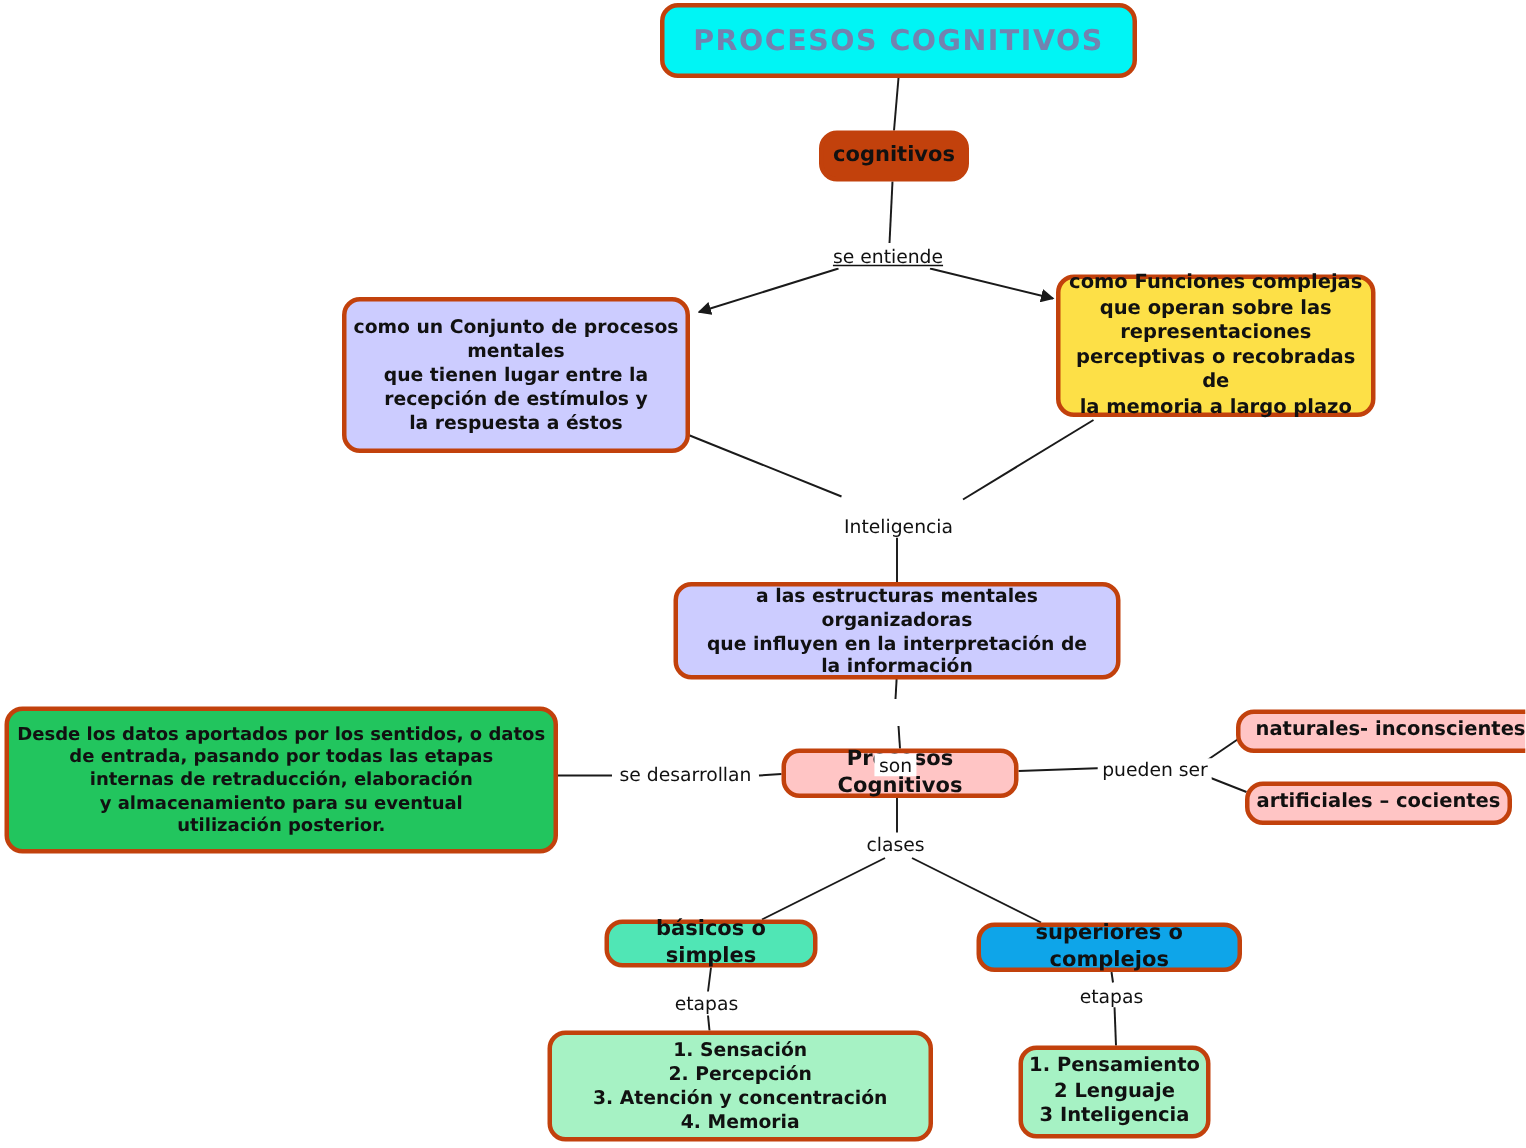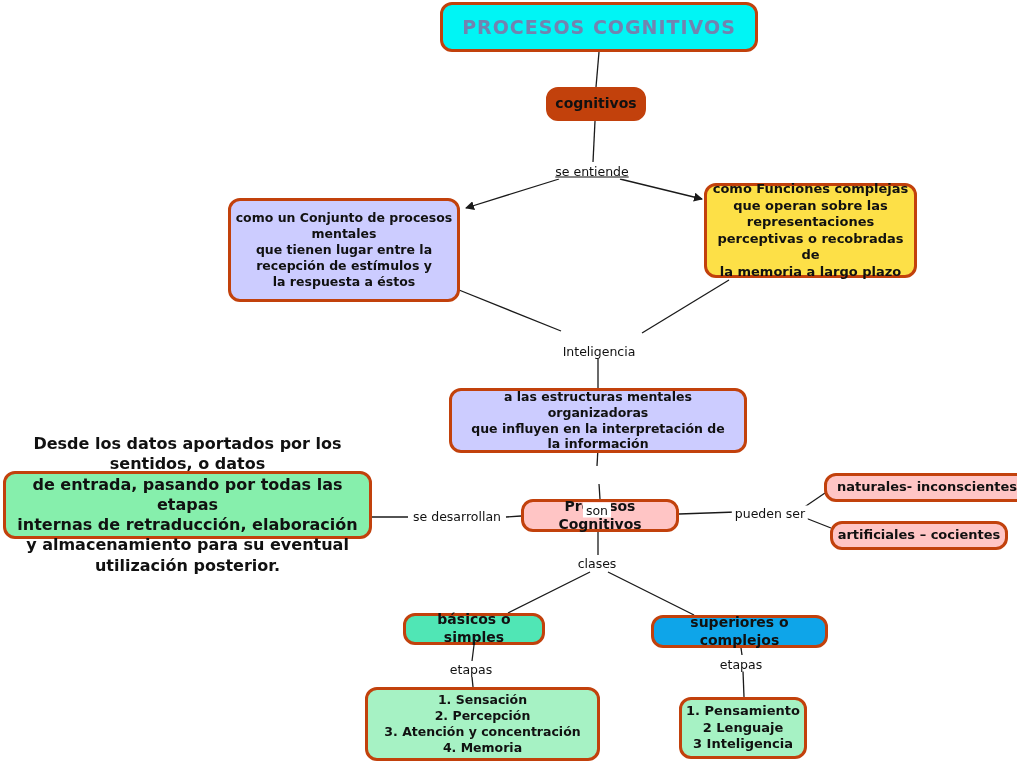--- a/index.html
+++ b/index.html
@@ -85,31 +85,31 @@
 recepción de estímulos y
 la respuesta a éstos</div>
       <div class="node" style="left: 704px; top: 183px; width: 213px; height: 95px; background: #fde047; font-size: 13px;">como Funciones complejas
 que operan sobre las
 representaciones
 perceptivas o recobradas de
 la memoria a largo plazo</div>
       <div class="node" style="left: 449px; top: 388px; width: 298px; height: 65px; background: rgb(204, 204, 255); font-size: 12.5px;">a las estructuras mentales organizadoras
 que influyen en la interpretación de
 la información</div>
-      <div class="node" style="left: 3px; top: 471px; width: 369px; height: 68px; background: #86efac; font-size: 16px;">Desde los datos aportados por los sentidos, o datos
+      <div class="node" style="left: 3px; top: 471px; width: 369px; height: 98px; background: #22c55e; font-size: 12px;">Desde los datos aportados por los sentidos, o datos
 de entrada, pasando por todas las etapas
 internas de retraducción, elaboración
 y almacenamiento para su eventual
 utilización posterior.</div>
       <div class="node" style="left: 521px; top: 499px; width: 158px; height: 33px; background: rgb(255, 197, 197); font-size: 14px;">Procesos Cognitivos</div>
       <div class="node" style="left: 824px; top: 473px; width: 206px; height: 29px; background: rgb(255, 197, 197); font-size: 13px;">naturales- inconscientes</div>
       <div class="node" style="left: 830px; top: 521px; width: 178px; height: 29px; background: rgb(255, 197, 197); font-size: 13px;">artificiales – cocientes</div>
       <div class="node" style="left: 403px; top: 613px; width: 142px; height: 32px; background: rgb(80, 230, 181); font-size: 14px;">básicos o simples</div>
       <div class="node" style="left: 651px; top: 615px; width: 177px; height: 33px; background: #0ea5e9; font-size: 14px;">superiores o complejos</div>
-      <div class="node" style="left: 365px; top: 687px; width: 235px; height: 74px; background: rgb(166, 242, 196); font-size: 12.5px;">1. Sensación
+      <div class="node" style="left: 365px; top: 687px; width: 257px; height: 74px; background: rgb(166, 242, 196); font-size: 12.5px;">1. Sensación
 2. Percepción
 3. Atención y concentración
 4. Memoria</div>
       <div class="node" style="left: 679px; top: 697px; width: 128px; height: 62px; background: rgb(166, 242, 196); font-size: 13px;">1. Pensamiento
 2 Lenguaje
 3 Inteligencia</div>
       <div class="edge-label" style="left: 592px; top: 171px; text-decoration: underline;">se entiende</div>
       <div class="edge-label" style="left: 599px; top: 351px;">Inteligencia</div>
       <div class="edge-label" style="left: 597px; top: 475px; margin-top: 35px;">son</div>
       <div class="edge-label" style="left: 457px; top: 516px;">se desarrollan</div>

